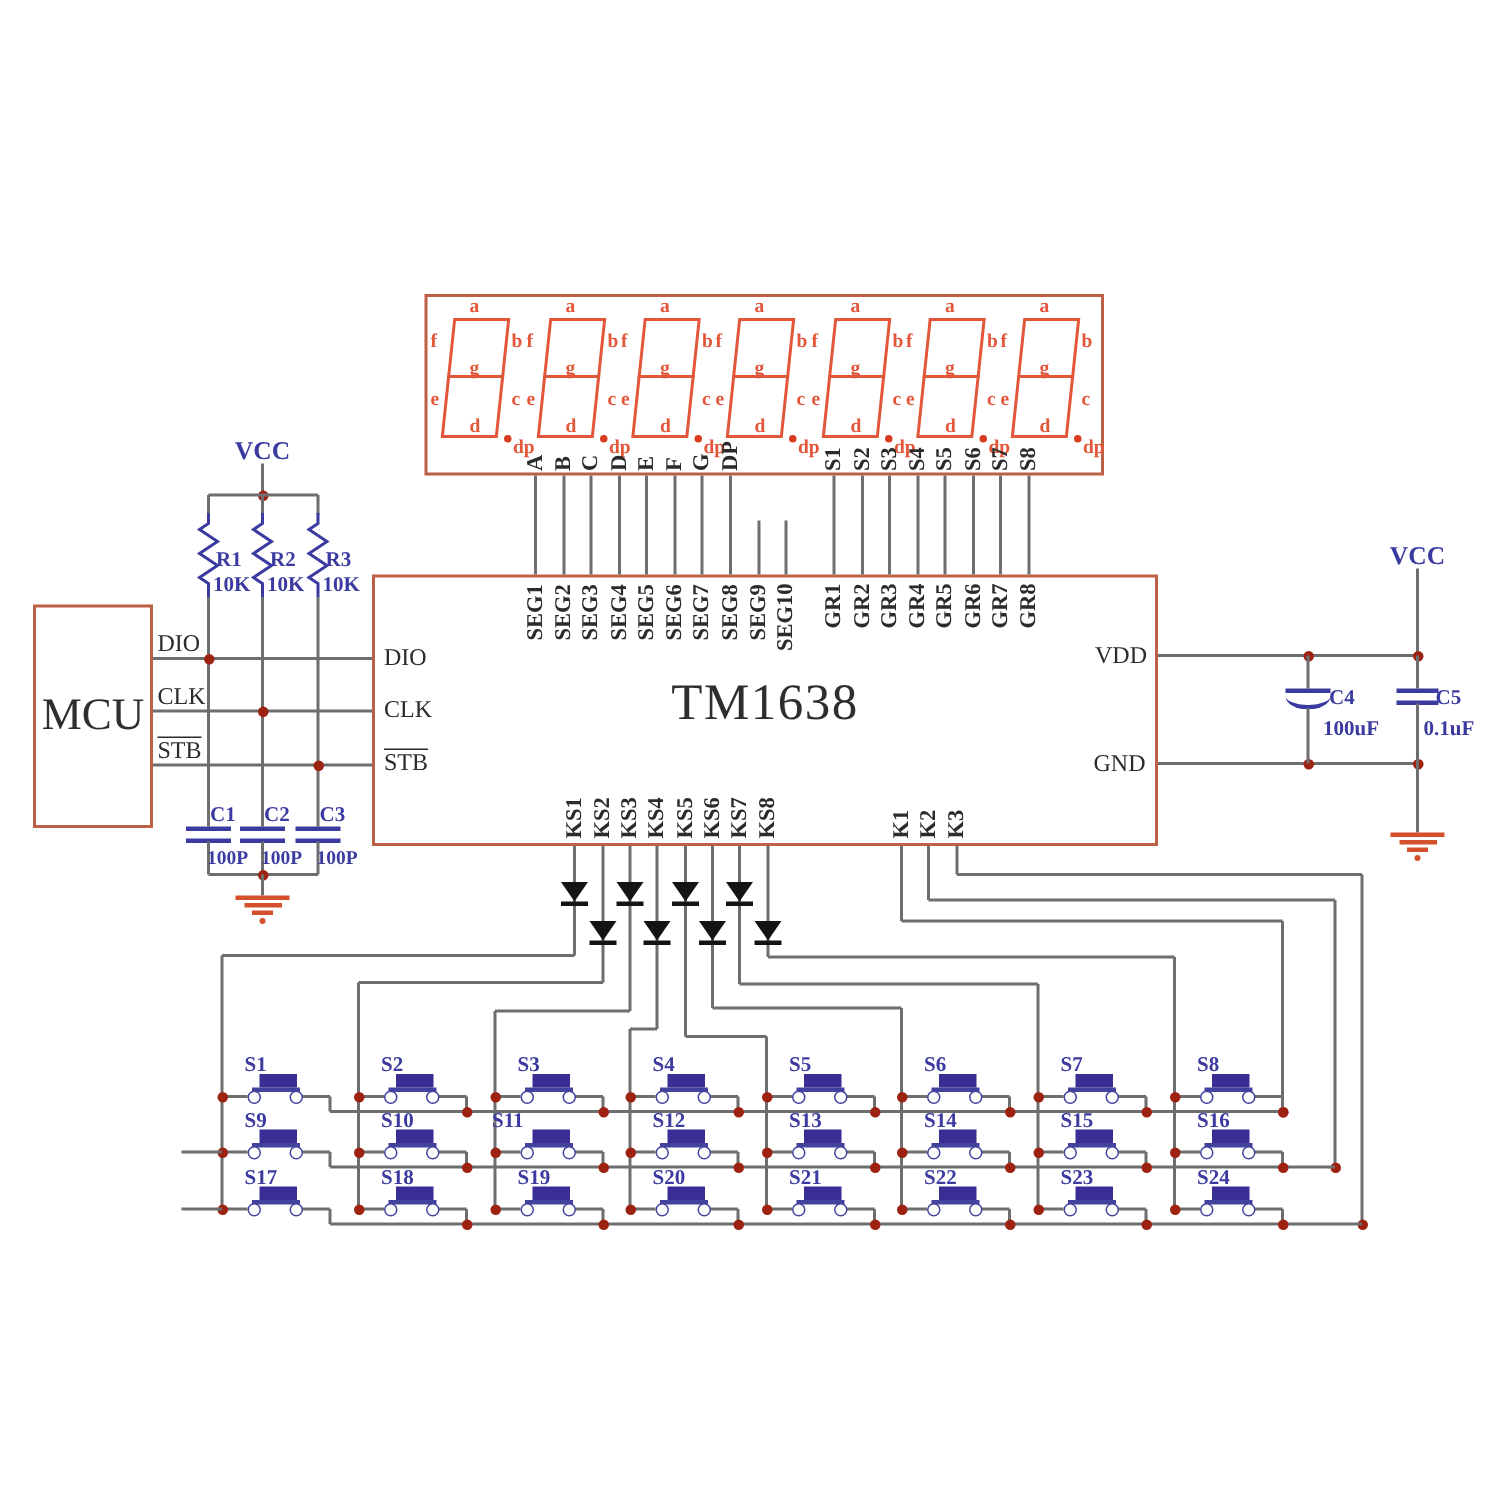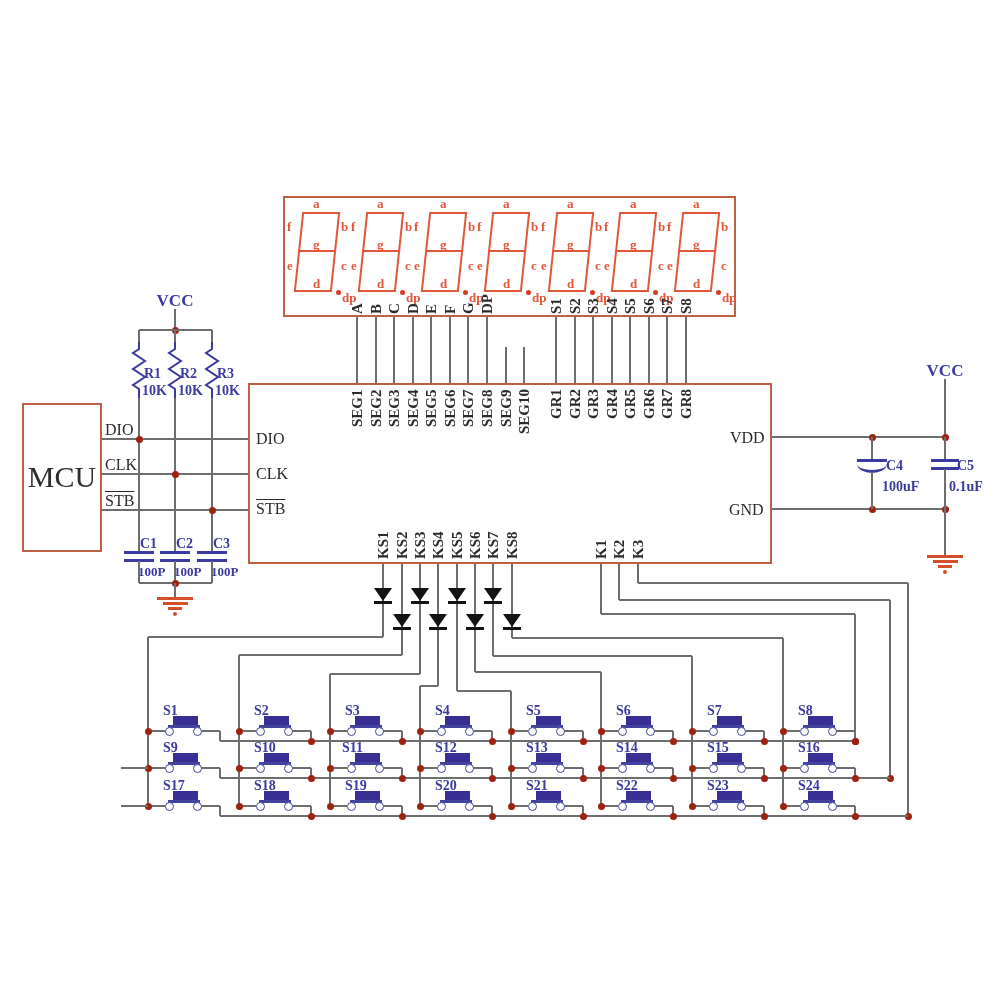--- a/index.html
+++ b/index.html
@@ -38,20 +38,21 @@
   .gbar{position:absolute;background:#d4502c;}
   .gdot{position:absolute;width:4px;height:4px;border-radius:50%;background:#d4502c;}
   .rsvg{position:absolute;}
 </style>
 </head>
 <body>
 
 <div id="canvas">
   <div id="display-box" class="box"></div>
   <div id="chip-box" class="box"></div>
+  <span class="chip-title">TM1638</span>
   <div id="mcu-box" class="box"></div>
   <span class="mcu-title">MCU</span>
   <div id="gen">
       <div class="skew" style="left: 298px; top: 212px; width: 38px; height: 80px;">
         <div class="sq" style="left: 0px; top: 0px; width: 38px; height: 40px;"></div>
         <div class="sq" style="left: 0px; top: 38px; width: 38px; height: 42px;"></div>
       </div>
       <div class="seglet" style="left: 313px; top: 197px;">a</div>
       <div class="seglet" style="left: 287px; top: 220px;">f</div>
       <div class="seglet" style="left: 341px; top: 220px;">b</div>
@@ -439,21 +440,21 @@
       <div class="blab" style="left: 254px; top: 740px;">S10</div>
       <div class="dot" style="left: 235.5px; top: 764.5px;"></div>
       <div class="dot" style="left: 307.5px; top: 774.5px;"></div>
       <div class="wire" style="left: 330px; top: 767px; width: 17px; height: 2px;"></div>
       <div class="wire" style="left: 383px; top: 767px; width: 19px; height: 2px;"></div>
       <div class="wire" style="left: 401px; top: 768px; width: 2px; height: 10px;"></div>
       <div class="bbase" style="left: 350px; top: 762px; width: 32px; height: 2.5px;"></div>
       <div class="bcap" style="left: 355px; top: 753px; width: 25px; height: 9px;"></div>
       <div class="circ" style="left: 346.5px; top: 763.5px;"></div>
       <div class="circ" style="left: 374.5px; top: 763.5px;"></div>
-      <div class="blab" style="left: 342px; top: 740px;">S11</div>
+      <div class="blab" style="left: 328px; top: 740px;">S11</div>
       <div class="dot" style="left: 326.5px; top: 764.5px;"></div>
       <div class="dot" style="left: 398.5px; top: 774.5px;"></div>
       <div class="wire" style="left: 420px; top: 767px; width: 17px; height: 2px;"></div>
       <div class="wire" style="left: 473px; top: 767px; width: 19px; height: 2px;"></div>
       <div class="wire" style="left: 491px; top: 768px; width: 2px; height: 10px;"></div>
       <div class="bbase" style="left: 440px; top: 762px; width: 32px; height: 2.5px;"></div>
       <div class="bcap" style="left: 445px; top: 753px; width: 25px; height: 9px;"></div>
       <div class="circ" style="left: 436.5px; top: 763.5px;"></div>
       <div class="circ" style="left: 464.5px; top: 763.5px;"></div>
       <div class="blab" style="left: 435px; top: 740px;">S12</div>

